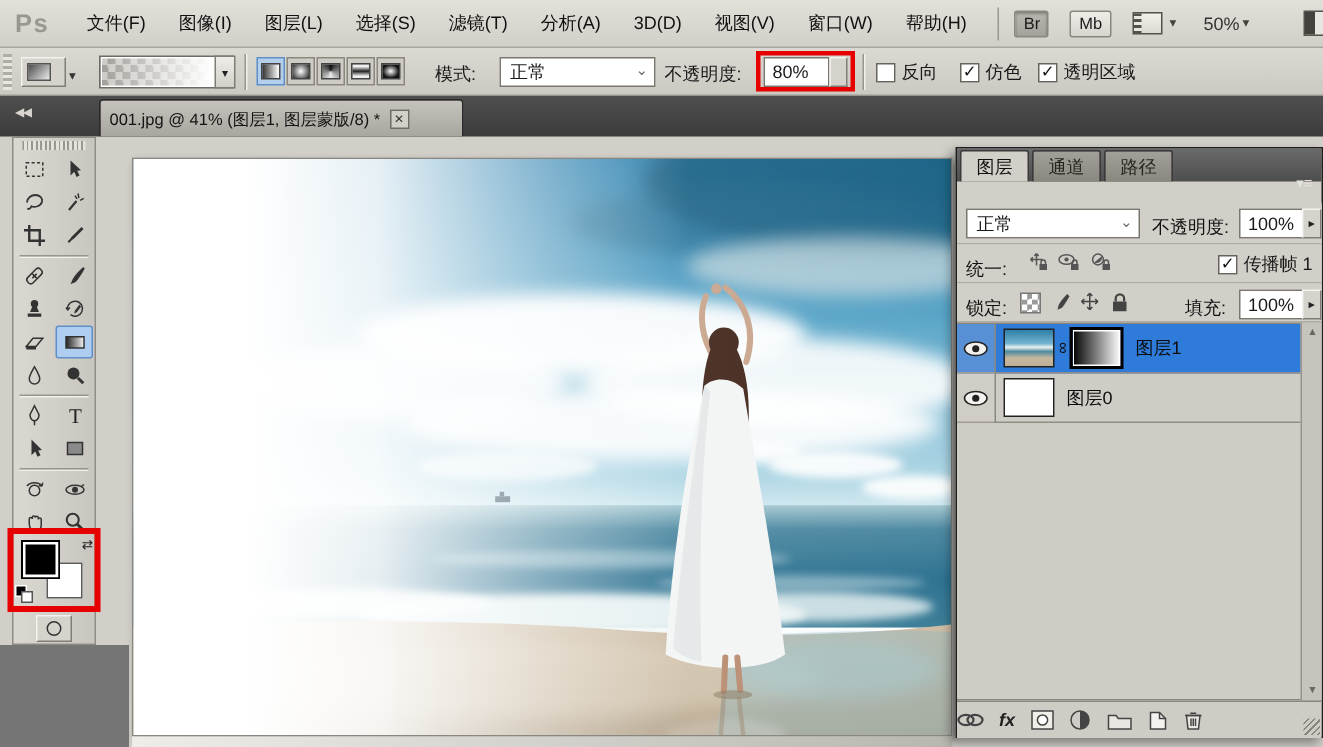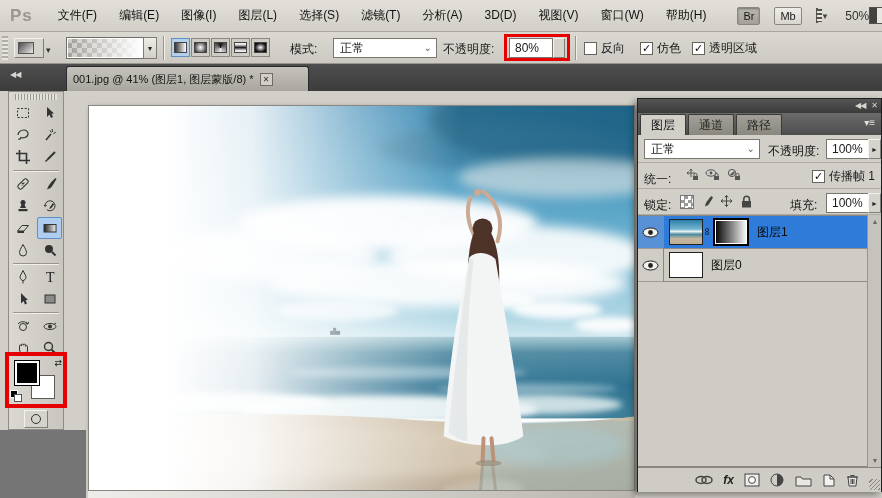--- a/index.html
+++ b/index.html
@@ -106,21 +106,21 @@
      border:1px solid #8a8780; box-shadow:2px 2px 5px rgba(0,0,0,.35); background:#fff; }
   #statusbar { position:absolute; left:88px; top:491px; width:547px; height:7px;
      background:linear-gradient(90deg,#efede9,#b9b6af); }
 
   
   #layers-panel { position:absolute; left:637px; top:98px; width:245px; height:394px;
      background:#d2cfc9; border:1px solid #1f1f1f; box-shadow:-3px 3px 7px rgba(0,0,0,.4); }
   #lp-header { position:absolute; left:0; top:0; width:100%; height:14px;
      background:linear-gradient(#565656,#3a3a3a); color:#d8d5cf; font-size:8px; }
   #lp-header .hbtns { position:absolute; right:4px; top:2px; letter-spacing:-1px; display:flex; gap:6px; align-items:center; }
-  #lp-tabs { position:absolute; left:0; top:14px; width:100%; height:22px;
+  #lp-tabs { position:absolute; left:0; top:0; width:100%; height:22px;
      background:linear-gradient(#6a6a6a,#4e4e4e); display:flex; align-items:flex-end; }
   .lp-tab { height:21px; line-height:20px; padding:0 10px; margin-left:2px; font-size:12px;
      border:1px solid #3a3a3a; border-bottom:none; border-radius:2px 2px 0 0; }
   .lp-tab.active { background:#d2cfc9; color:#111; }
   .lp-tab.inactive { background:linear-gradient(#a3a099,#8a877f); color:#26241f; }
   #lp-menu-icon { position:absolute; right:6px; top:18px; color:#e4e2dc; font-size:10px; }
   .lp-row { position:absolute; left:0; width:100%; background:#d2cfc9; }
   .lp-groove { border-bottom:1px solid #aeaba4; box-shadow:0 1px 0 #f0eeea; }
   #lp-blend { top:36px; height:28px; }
   #blend-select { position:absolute; left:6px; top:4px; width:116px; height:20px; background:#fff;
@@ -150,36 +150,35 @@
   .thumb.white { background:#fff; }
   .link8 { width:10px; text-align:center; font-size:11px; color:#111; transform:rotate(90deg); }
   .maskthumb { width:36px; height:28px; border:2px solid #000; box-shadow:inset 0 0 0 1px #fff;
      background:linear-gradient(90deg,#000,#fff); }
   .lname { margin-left:8px; font-size:12px; color:#0c0c0c;text-align:center; }
   #lp-scroll { position:absolute; right:0; top:116px; width:14px; height:252px; background:#c6c3bc;
      border-left:1px solid #98958e; }
   #lp-scroll .sa { position:absolute; left:2px; width:10px; font-size:7px; color:#6a675f; text-align:center; }
 
   #lp-bottom { position:absolute; left:0; top:368px; width:100%; height:25px; background:#cfccc6;
-     border-top:1px solid #8a877f; display:flex; align-items:center; justify-content:flex-end;
+     border-top:1px solid #8a877f; display:flex; align-items:center; justify-content:flex-start;
      gap:10px; padding-right:22px; }
   .bi { display:flex; align-items:flex-end; }
   #fx-label { font-style:italic; font-weight:bold; font-size:12px; color:#222; }
   #grip { position:absolute; right:1px; bottom:1px; width:11px; height:11px;
      background:repeating-linear-gradient(135deg,transparent 0 2px,#8a877f 2px 3px); }
 </style>
 </head>
 <body>
 
 <div id="app">
 
   <div id="menubar">
     <span id="ps-logo">Ps</span>
     <span class="menu-item">文件(F)</span>
-    <span class="menu-item">编辑(E)</span>
     <span class="menu-item">图像(I)</span>
     <span class="menu-item">图层(L)</span>
     <span class="menu-item">选择(S)</span>
     <span class="menu-item">滤镜(T)</span>
     <span class="menu-item">分析(A)</span>
     <span class="menu-item">3D(D)</span>
     <span class="menu-item">视图(V)</span>
     <span class="menu-item">窗口(W)</span>
     <span class="menu-item">帮助(H)</span>
     <span class="mb-sep"></span>

